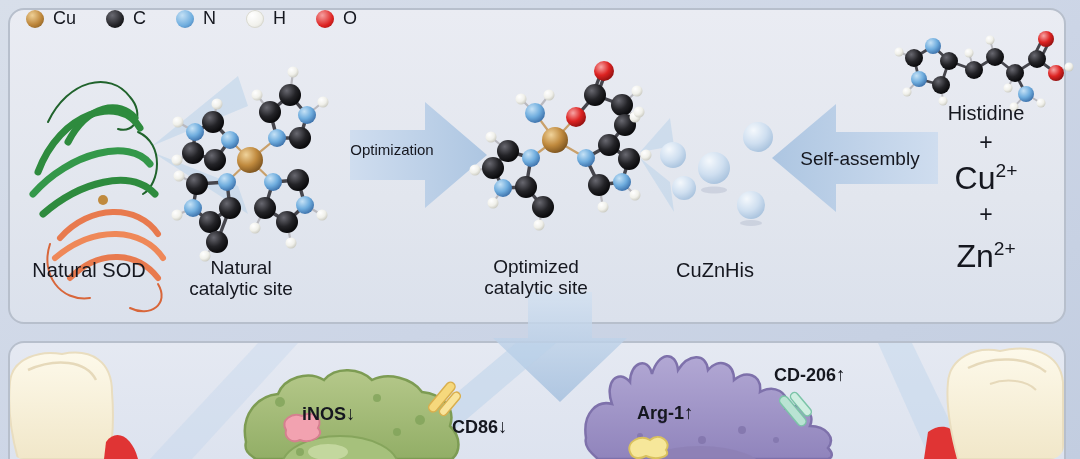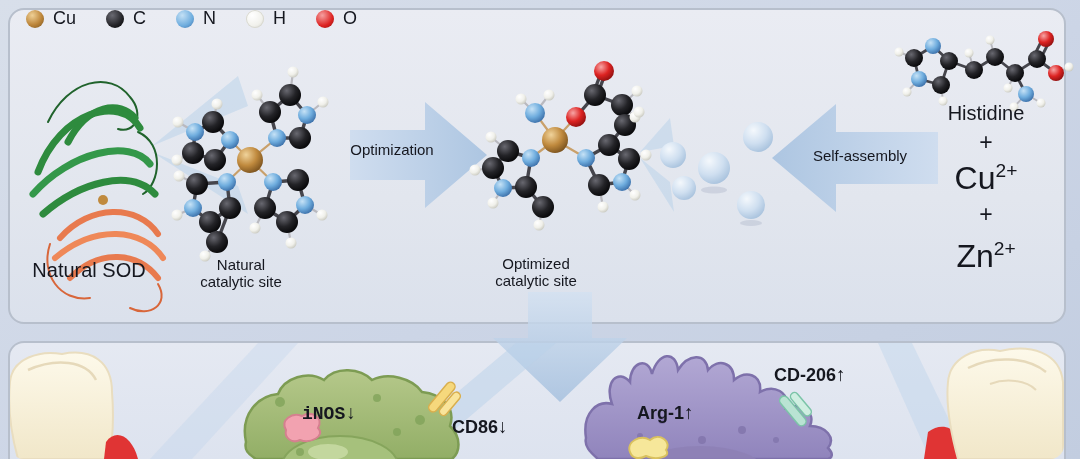--- a/index.html
+++ b/index.html
@@ -17,21 +17,21 @@
   .lbl{position:absolute;z-index:9;text-align:center;line-height:1.12;}
   .legend{position:absolute;left:26px;top:8px;z-index:9;display:flex;align-items:center;gap:30px;}
   .legend-item{display:flex;align-items:center;gap:9px;font-size:18px;}
   .sph{width:18px;height:18px;border-radius:50%;display:inline-block;}
   .sph-cu{background:radial-gradient(circle at 35% 30%,#efd096,#bd863b 55%,#77511d);}
   .sph-c{background:radial-gradient(circle at 35% 30%,#6a6a72,#232327 60%,#000);}
   .sph-n{background:radial-gradient(circle at 35% 30%,#c3e0f5,#6fadde 60%,#3a6ea8);}
   .sph-h{background:radial-gradient(circle at 35% 30%,#ffffff,#f1f1ec 60%,#cfcfc6);box-shadow:inset 0 0 0 1px #d8d8d0;}
   .sph-o{background:radial-gradient(circle at 35% 30%,#f6a0a0,#dd2322 60%,#8d0f0f);}
   .t20{font-size:20px;}
-  .t19{font-size:15px;}
+  .t19{font-size:19px;}
   .ion{font-size:32px;font-weight:500;}
   .ion sup{font-size:60%;}
   .plus{font-size:23px;font-weight:500;}
   .marker{position:absolute;z-index:9;font-size:18px;font-weight:600;white-space:nowrap;}
   .marker .arr{font-weight:700;font-size:19px;}
 </style>
 </head>
 <body>
 
 <div class="stage">
@@ -378,30 +378,31 @@
     <div>catalytic site</div>
   </div>
 
   <div class="lbl" style="left:326px;top:142px;width:132px;font-size:15px;">Optimization</div>
 
   <div class="lbl t19" style="left:455px;top:256px;width:162px;">
     <div>Optimized</div>
     <div>catalytic site</div>
   </div>
 
+  <div class="lbl t20" style="left:655px;top:259px;width:120px;">CuZnHis</div>
 
   <div class="lbl t19" style="left:786px;top:148px;width:148px;">Self-assembly</div>
 
   <div class="lbl t20" style="left:920px;top:102px;width:132px;">Histidine</div>
   <div class="lbl plus" style="left:920px;top:130px;width:132px;">+</div>
   <div class="lbl ion" style="left:920px;top:160px;width:132px;"><span>Cu</span><sup>2+</sup></div>
   <div class="lbl plus" style="left:920px;top:202px;width:132px;">+</div>
   <div class="lbl ion" style="left:920px;top:238px;width:132px;text-align:center;"><span>Zn</span><sup>2+</sup></div>
 
-  <div class="marker" style="left:302px;top:403px;font-family:Liberation Mono, monospace;"><span>iNOS</span><span class="arr">↓</span></div>
+  <div class="marker" style="left:302px;top:403px;"><span>iNOS</span><span class="arr">↓</span></div>
 
   <div class="marker" style="left:452px;top:416px;"><span>CD86</span><span class="arr">↓</span></div>
 
   <div class="marker" style="left:637px;top:402px;"><span>Arg-1</span><span class="arr">↑</span></div>
 
   <div class="marker" style="left:774px;top:364px;"><span>CD-206</span><span class="arr">↑</span></div>
 
 </div>
 
 </body></html>

